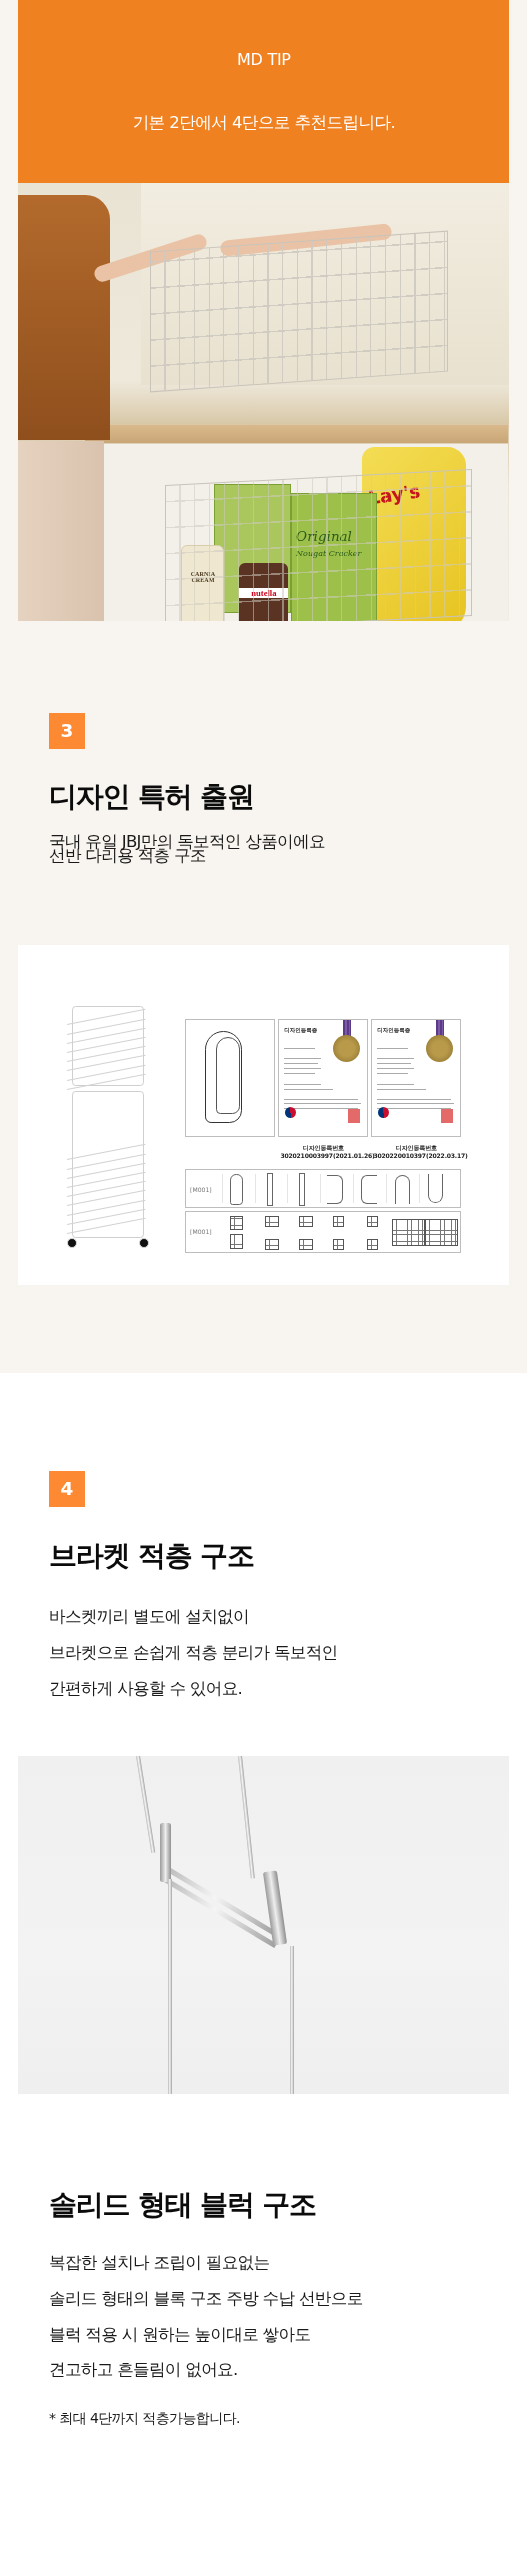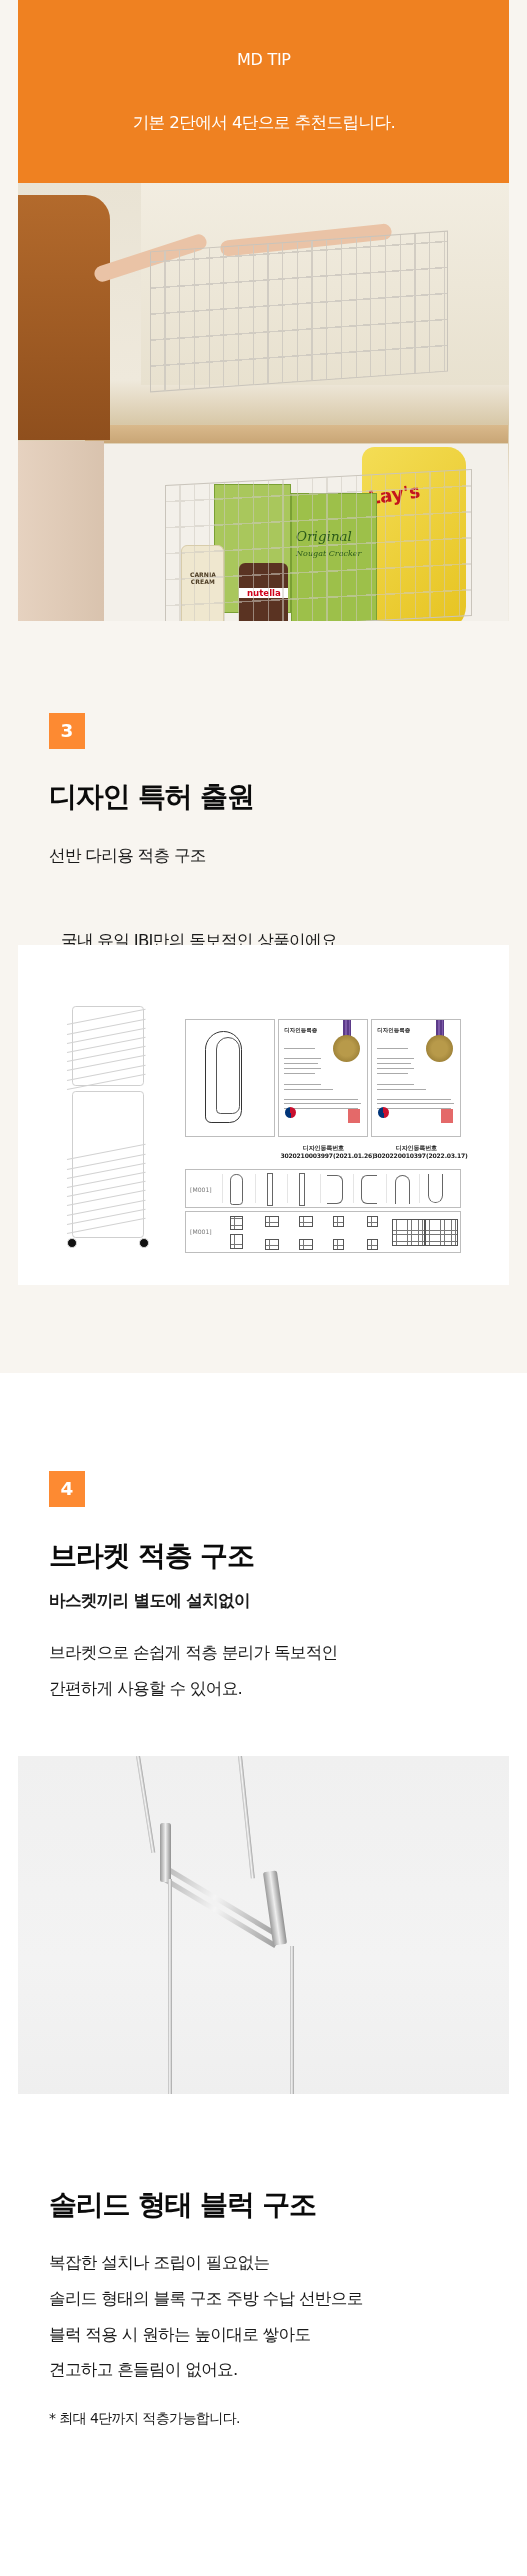--- a/index.html
+++ b/index.html
@@ -25,21 +25,21 @@
   .photo1 .person { position: absolute; left: 0; top: 12.3px; width: 92px; height: 245px; background: linear-gradient(180deg,#b36a2c,#8f4f1d); border-radius: 0 24.5px 0 0; }
   .photo1 .apron { position: absolute; left: 0; top: 258px; width: 86px; height: 180px; background: linear-gradient(90deg,#e6d2c0,#d9c3ae); }
   .photo1 .arm { position: absolute; height: 16px; background: #eac3a6; border-radius: 8px; }
   .photo1 .basket { position: absolute; border: 1.8px solid #c9c4bb; }
   .photo1 .wires { position: absolute; inset: 0;
     background-image: repeating-linear-gradient(90deg, transparent 0 13.5px, #cfcac1 13.5px 14.7px), repeating-linear-gradient(0deg, transparent 0 24.5px, #cfcac1 24.5px 26px); opacity: .9; }
   .photo1 .box { position: absolute; background: #9dc04a; border: 0.6px solid #7aa034; padding-left: 8px; }
   .photo1 .box .lbl { position: absolute; left: 3.7px; top: 34px; font-family: "DejaVu Serif", serif; font-style: italic; color: #2b5a1a; font-size: 13.5px; }
   .photo1 .chips { position: absolute; background: linear-gradient(135deg,#f4dd55,#e6c320); border-radius: 12.3px 18.4px 24.5px 12.3px; }
   .photo1 .chips .lbl { position: absolute; left: 6.1px; top: 37px; color: #c4161c; font-weight: bold; font-size: 18.4px; transform: rotate(-8deg); }
-  .photo1 .jar { position: absolute; border-radius: 6.1px; }
+  .photo1 .jar { position: absolute; border-radius: 6.1px; font-family: Liberation Serif, serif; }
   .photo1 .jar .lbl { position: absolute; left: 0; right: 0; top: 24.5px; text-align: center; font-weight: bold; font-size: 9.8px; }
 
   
   .badge { position: absolute; left: 49px; width: 36px; height: 36px; background: #FD8A32; color: #fff; font-size: 18.4px; font-weight: bold; text-align: center; line-height: 36px; }
   .sec-title { position: absolute; left: 49px; font-size: 28px; font-weight: bold; letter-spacing: -1.2px; color: #0b0b0b; }
   .sec-line { position: absolute; left: 49px; font-size: 16.6px; letter-spacing: -0.7px; color: #1a1a1a; }
   .footnote { position: absolute; left: 49px; font-size: 14px; letter-spacing: -0.6px; color: #1a1a1a; }
 
   
   .panel { position: absolute; left: 18.4px; top: 945px; width: 491px; height: 340px; background: #ffffff; }
@@ -108,21 +108,21 @@
     </div>
 
     <div class="basket" style="left:147px; top:294px; width:307px; height:147px; transform:skewY(-3deg);">
       <div class="wires" style="opacity:.55;"></div>
     </div>
   </div>
 
   <div class="badge" style="top:713px;">3</div>
   <div class="sec-title" style="top:778px;">디자인 특허 출원</div>
   <div class="sec-line" style="top:845px;">선반 다리용 적층 구조</div>
-  <div class="sec-line" style="top:930px;margin-left:12px;">국내 유일 JBJ만의 독보적인 상품이에요</div>
+  <div class="sec-line" style="top:831px;">국내 유일 JBJ만의 독보적인 상품이에요</div>
 
   <div class="panel">
     <div class="rack">
       <div class="frame" style="left:4.9px; top:0; width:72px; height:80px;"></div>
       <div class="frame" style="left:4.9px; top:85px; width:72px; height:147px;"></div>
       <div class="slat" style="top:18.4px;"></div>
       <div class="slat" style="top:28px;"></div>
       <div class="slat" style="top:37px;"></div>
       <div class="slat" style="top:46px;"></div>
       <div class="slat" style="top:55px;"></div>
@@ -224,21 +224,21 @@
       <div class="grid" style="left:181px; top:27px; width:11px; height:11px;"></div>
       <div class="grid" style="left:206px; top:7.4px; width:33px; height:27px;"></div>
       <div class="grid" style="left:239px; top:7.4px; width:33px; height:27px;"></div>
     </div>
   </div>
 </div>
 
 <div class="white" style="height:1203px;">
   <div class="badge" style="top:98px;">4</div>
   <div class="sec-title" style="top:164px;">브라켓 적층 구조</div>
-  <div class="sec-line" style="top:217px;font-weight:bold;">바스켓끼리 별도에 설치없이</div>
+  <div class="sec-line" style="top:233px;">바스켓끼리 별도에 설치없이</div>
   <div class="sec-line" style="top:269px;">브라켓으로 손쉽게 적층 분리가 독보적인</div>
   <div class="sec-line" style="top:305px;">간편하게 사용할 수 있어요.</div>
 
   <div class="photo2" style="top:383px;">
     <div class="rod" style="left:118px; top:0; width:3.7px; height:98px; transform:rotate(-9deg); transform-origin:top;"></div>
     <div class="rod" style="left:220px; top:0; width:4.3px; height:123px; transform:rotate(-6deg); transform-origin:top;"></div>
     <div class="rod" style="left:147px; top:109px; width:129px; height:4.9px; transform:rotate(31deg); transform-origin:left;"></div>
     <div class="rod" style="left:147px; top:121px; width:129px; height:4.9px; transform:rotate(31deg); transform-origin:left;"></div>
     <div class="clip" style="left:142px; top:67px; width:11px; height:59px;"></div>
     <div class="clip" style="left:250px; top:115px; width:13.5px; height:74px; transform:rotate(-8deg);"></div>

